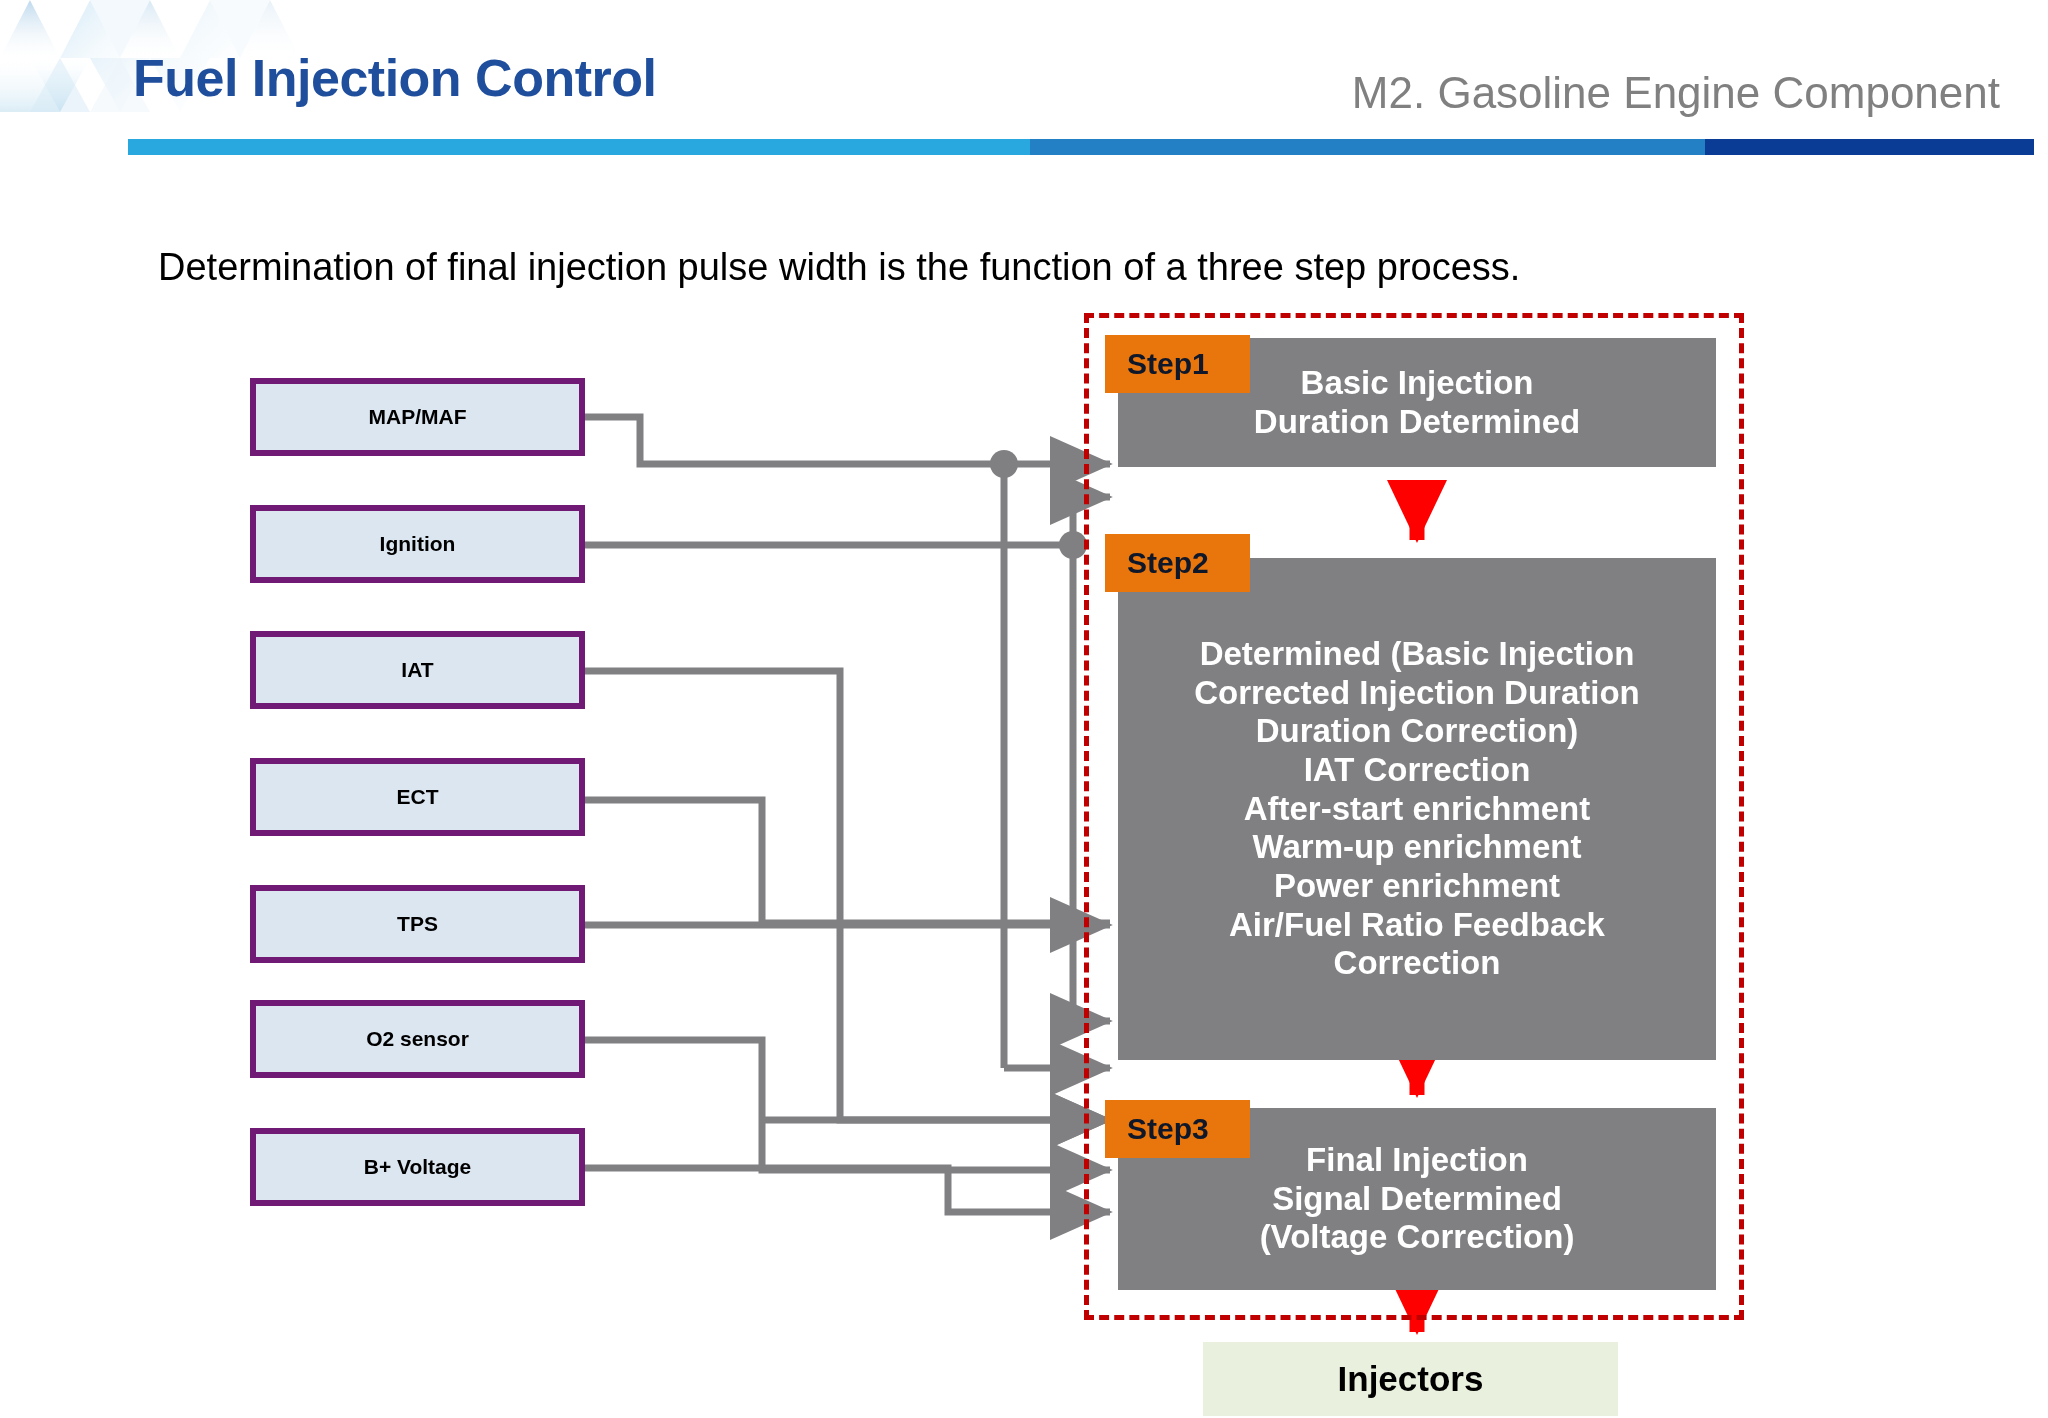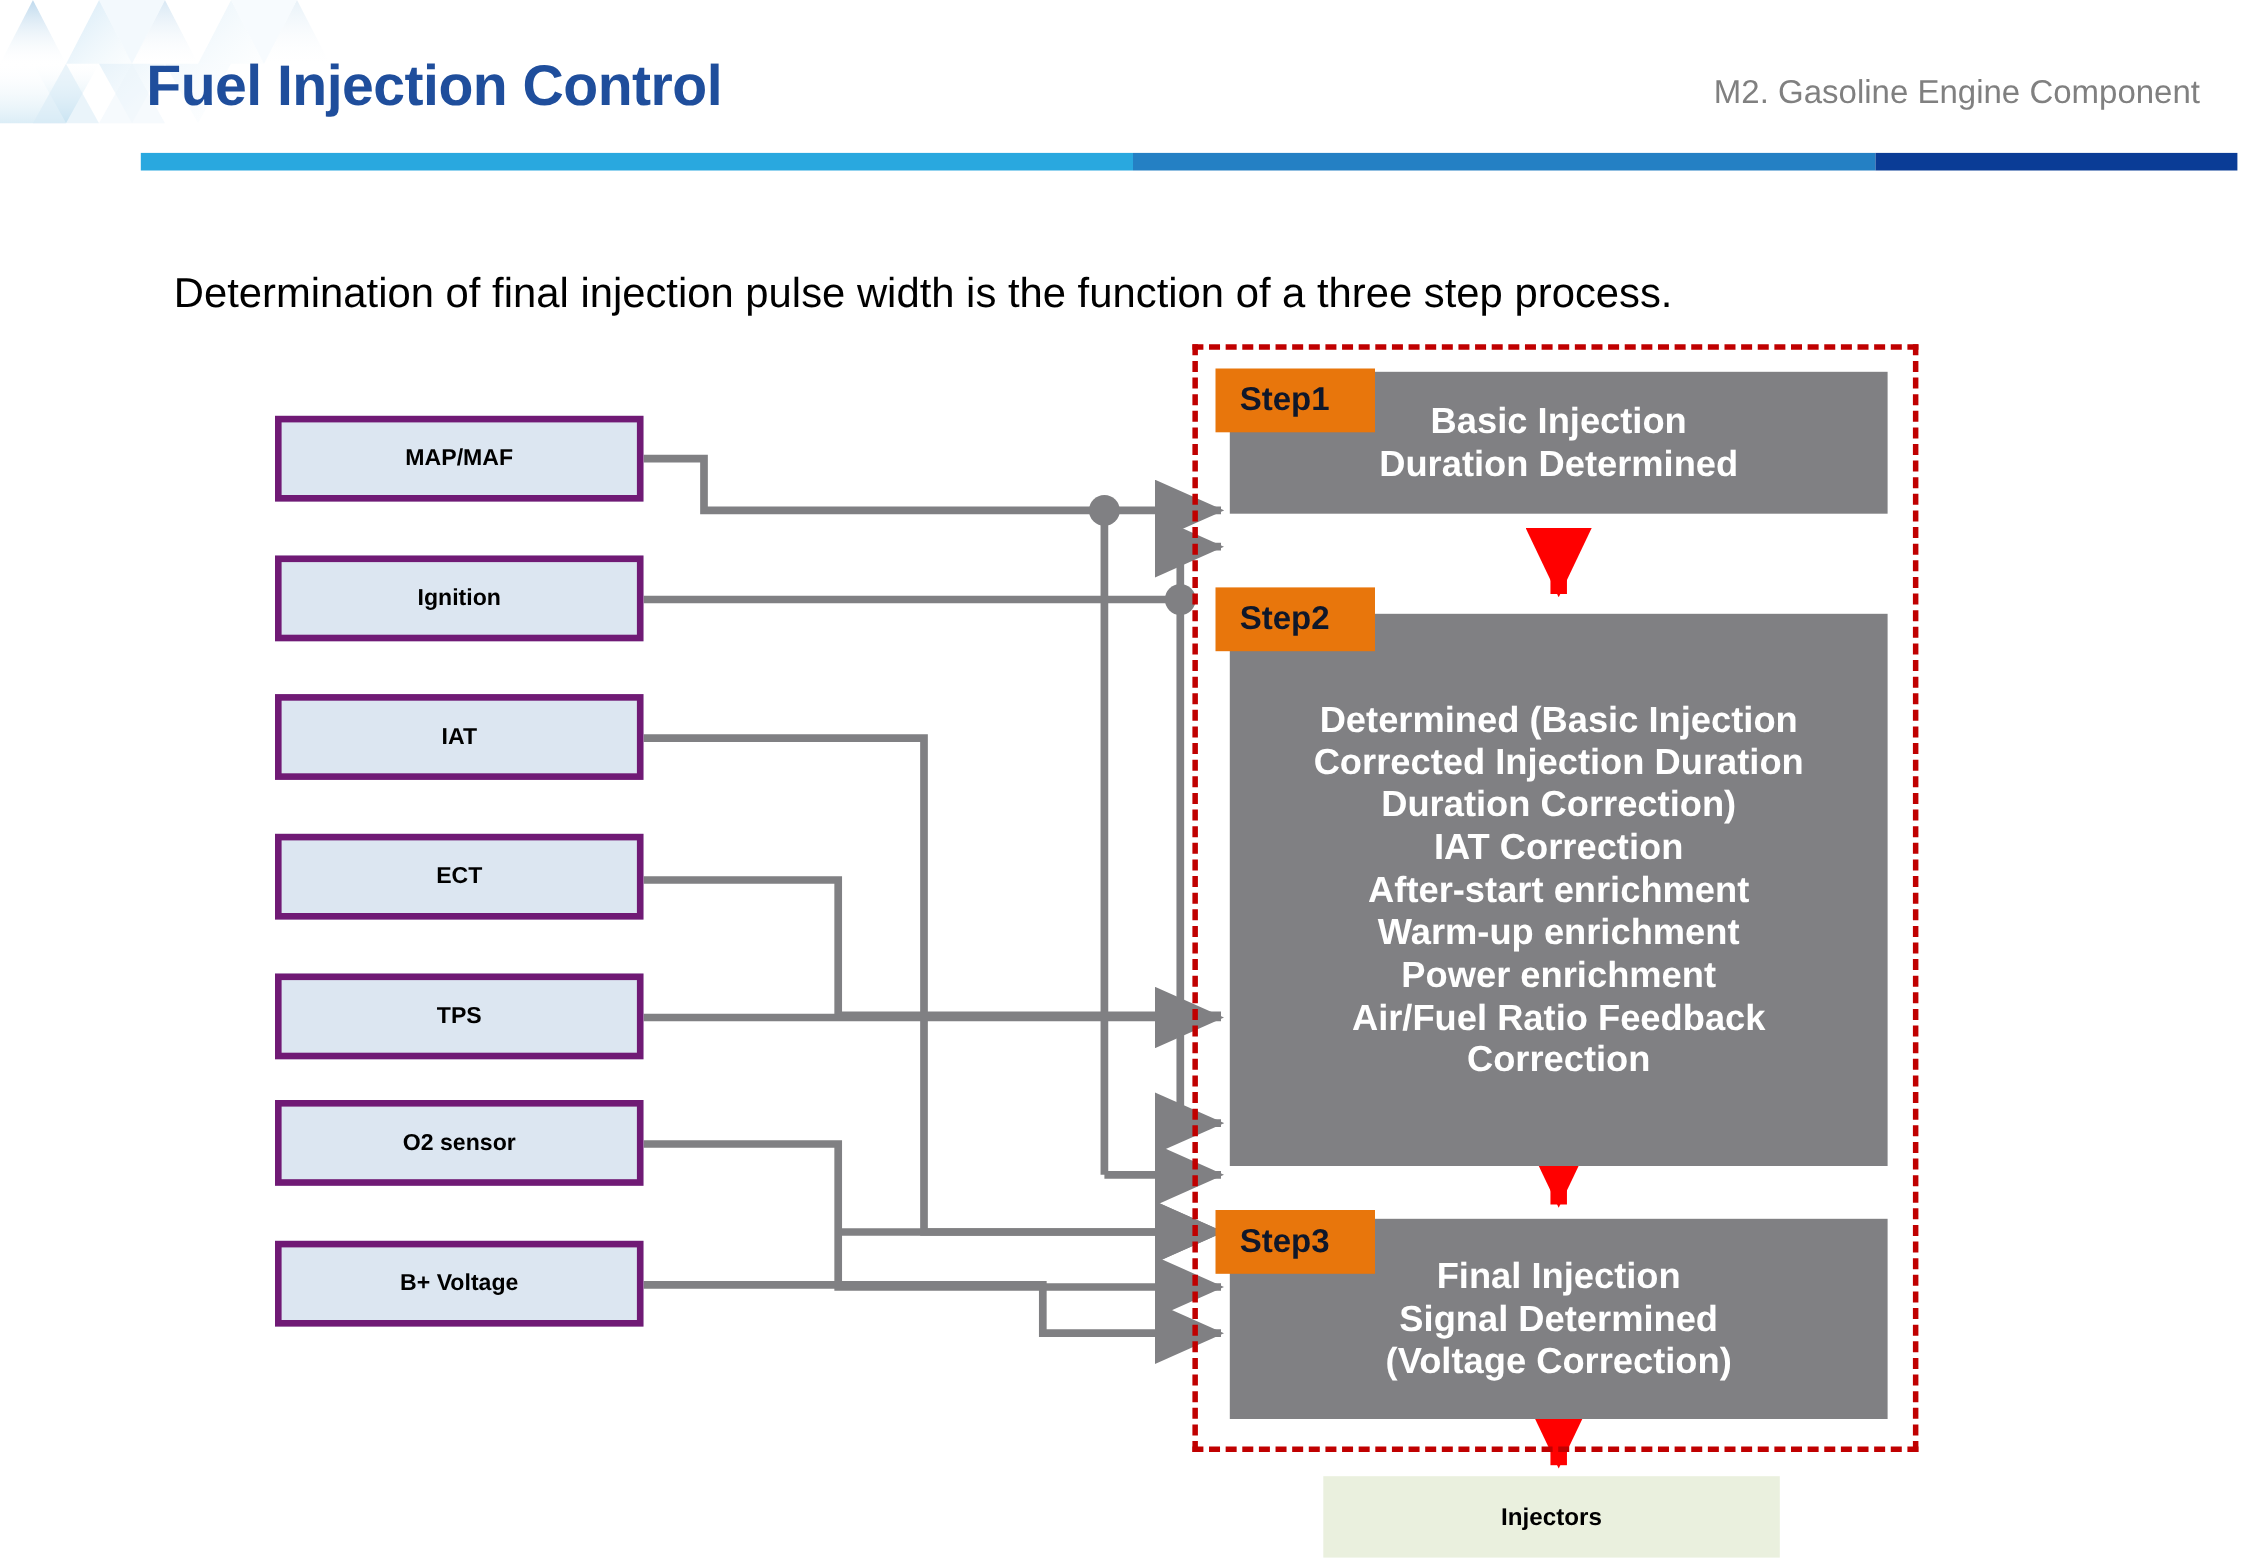--- a/index.html
+++ b/index.html
@@ -32,21 +32,21 @@
     font-size: 52px;
     font-weight: bold;
     color: #1F4E9C;
     letter-spacing: -0.5px;
     white-space: nowrap;
   }
   #header-subtitle {
     position: absolute;
     right: 48px;
     top: 68px;
-    font-size: 30px;
+    font-size: 44px;
     color: #808080;
     white-space: nowrap;
   }
   #header-rule {
     position: absolute;
     left: 128px;
     top: 139px;
     width: 1906px;
     height: 16px;
   }
@@ -141,21 +141,21 @@
   #injectors-box {
     position: absolute;
     left: 1203px;
     top: 1342px;
     width: 415px;
     height: 74px;
     background: #EAF0DE;
     display: flex;
     align-items: center;
     justify-content: center;
-    font-size: 22px;
+    font-size: 35px;
     font-weight: bold;
     color: #000000;
   }
 </style>
 </head>
 <body>
 
 <svg id="deco" viewBox="0 0 300 120" preserveAspectRatio="none">
   <defs>
     <linearGradient id="dg1" x1="0" y1="0" x2="0" y2="1">

